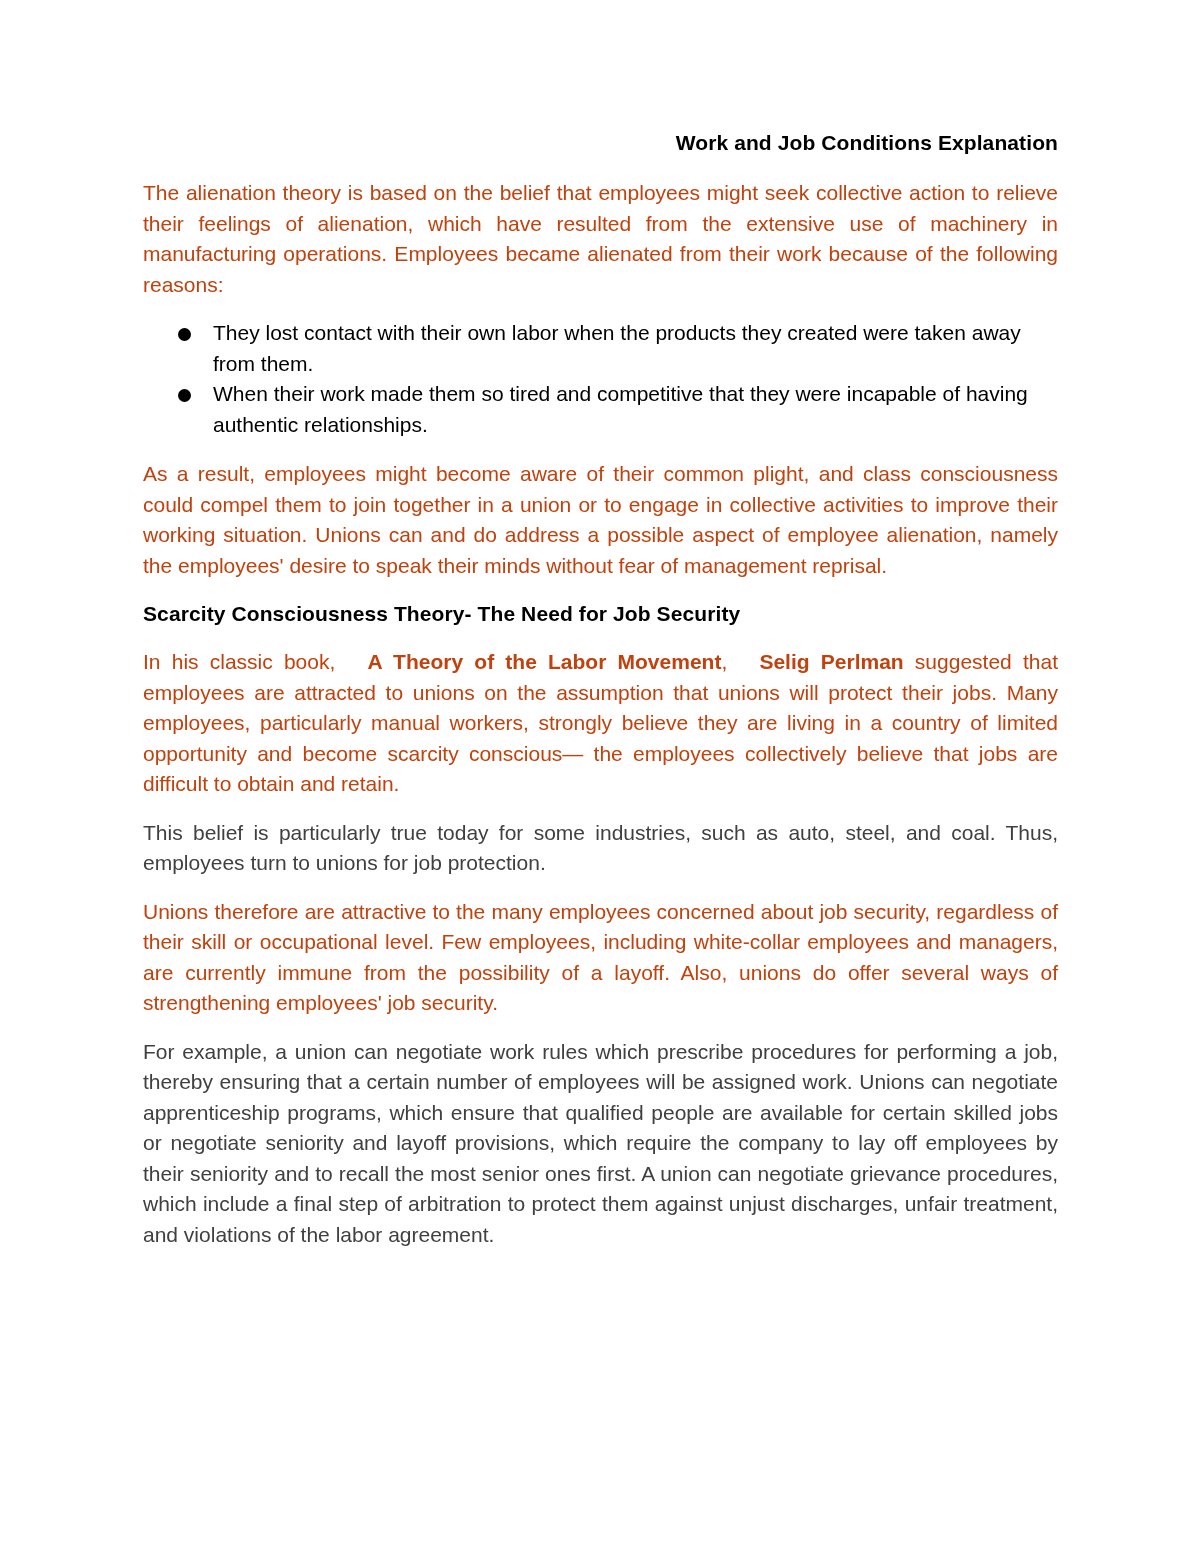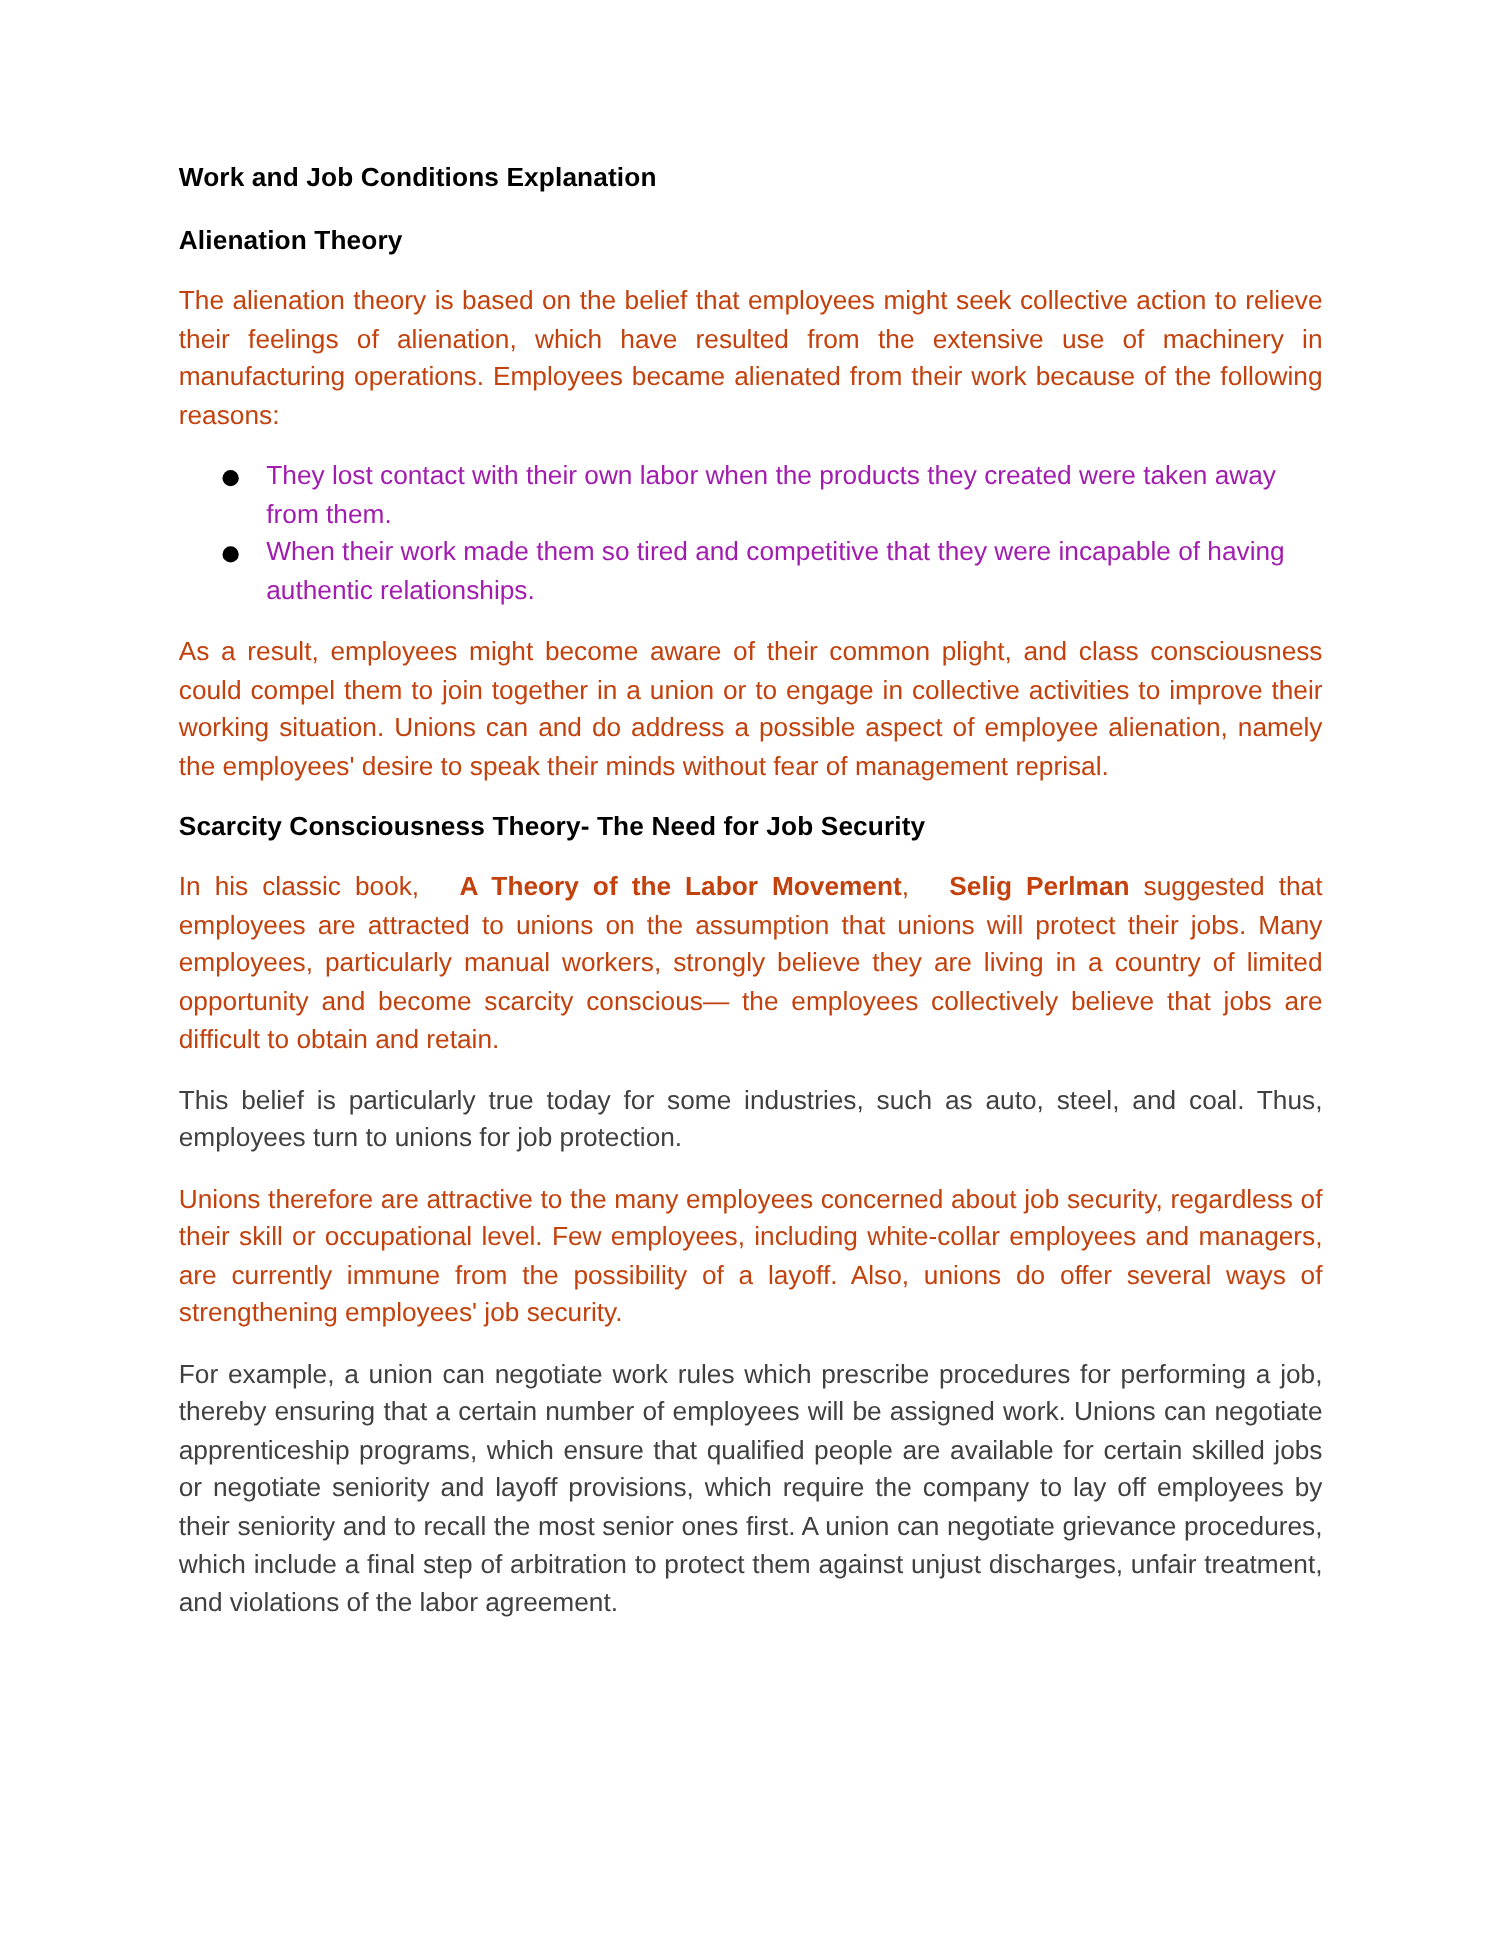--- a/index.html
+++ b/index.html
@@ -16,21 +16,21 @@
   }
   .page {
     position: relative;
     width: 1200px;
     height: 1553px;
     background: #ffffff;
     box-sizing: border-box;
     padding: 128px 142px 0 143px;
   }
   .doc-title {
-    text-align: left;
+    text-align: right;
     font-size: 21px;
     font-weight: bold;
     line-height: 30px;
     margin: 0 0 20px 0;
     letter-spacing: 0.1px;
   }
   .section-heading {
     font-size: 21px;
     font-weight: bold;
     line-height: 30px;
@@ -58,41 +58,40 @@
     margin: 0 0 19px 0;
     padding: 0;
   }
   .bullet-item {
     position: relative;
     font-size: 21px;
     line-height: 30.5px;
     text-align: left;
     padding-left: 70px;
     margin: 0;
-    color: #a21caf;
+    color: #000000;
   }
   .bullet-dot {
     position: absolute;
     left: 35px;
     top: 10px;
     width: 13px;
     height: 13px;
     background: #000000;
     border-radius: 50%;
     display: block;
   }
 </style>
 </head>
 <body>
 
 <div class="page">
 
   <h1 class="doc-title">Work and Job Conditions Explanation</h1>
 
-  <h2 class="section-heading">Alienation Theory</h2>
 
   <p class="para">The alienation theory is based on the belief that employees might seek collective action to relieve their feelings of alienation, which have resulted from the extensive use of machinery in manufacturing operations. Employees became alienated from their work because of the following reasons:</p>
 
   <ul class="bullet-list">
     <li class="bullet-item">
       <span class="bullet-dot"></span>
       <span>They lost contact with their own labor when the products they created were taken away from them.</span>
     </li>
     <li class="bullet-item">
       <span class="bullet-dot"></span>

